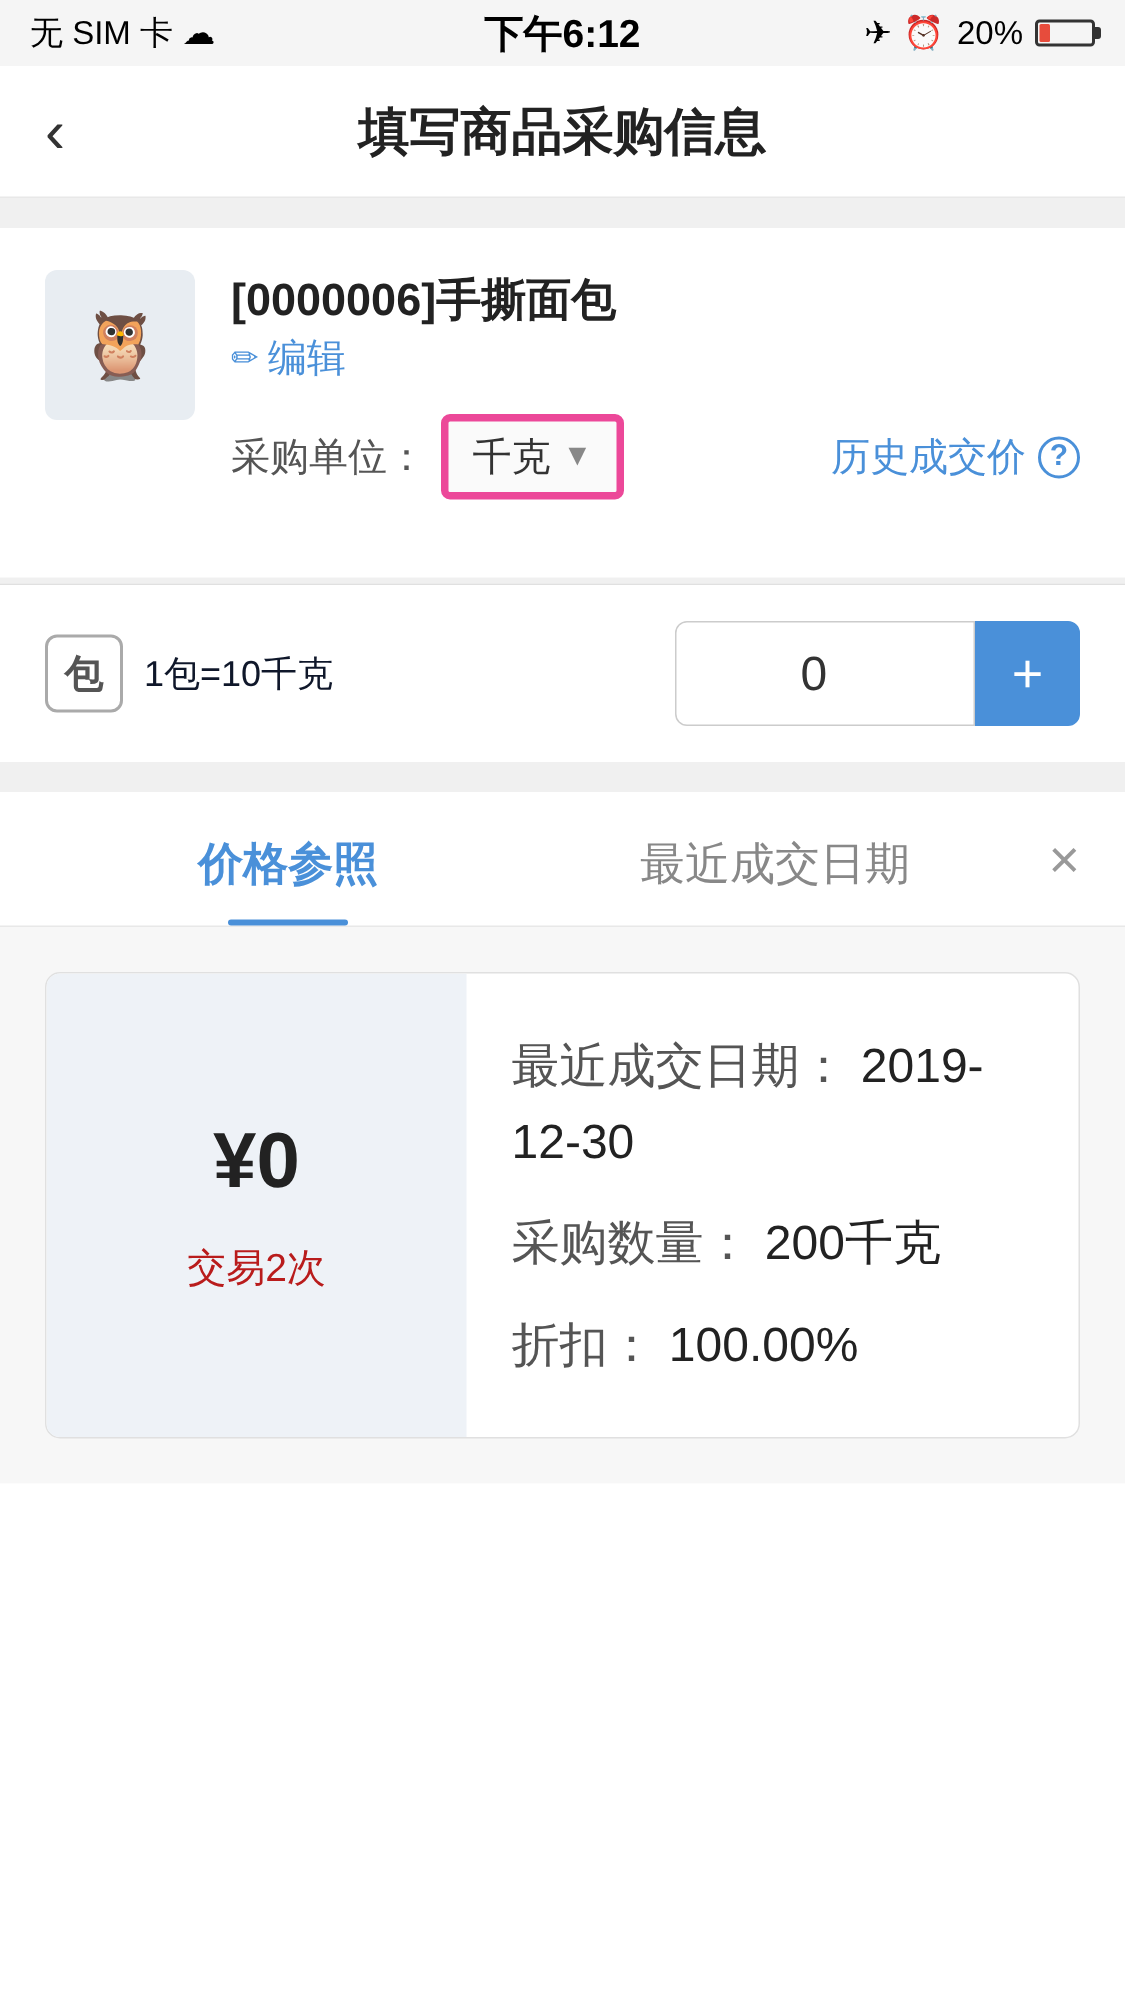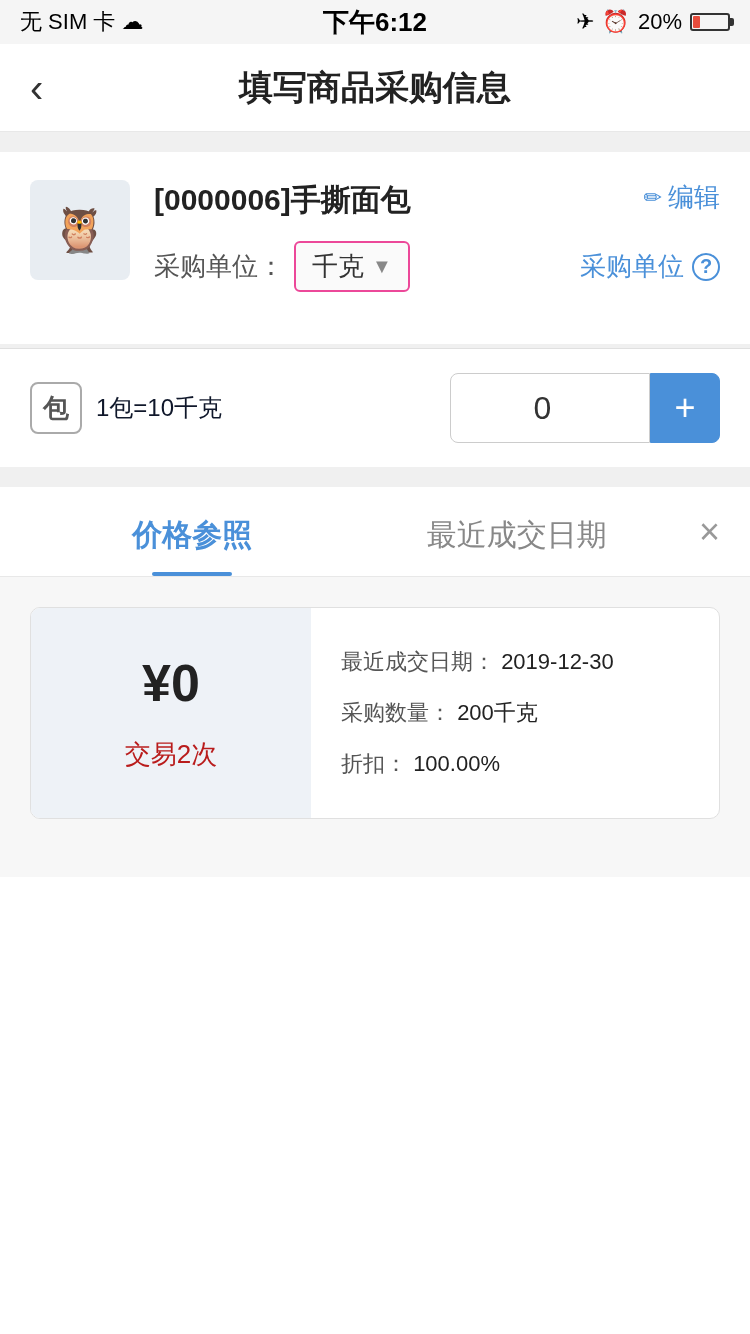--- a/index.html
+++ b/index.html
@@ -126,20 +126,21 @@
       font-size: 44px;
       color: #8899aa;
     }
     .product-info {
       flex: 1;
     }
     .product-name-row {
       display: flex;
       justify-content: space-between;
       align-items: flex-start;
+      flex-direction: column;
     }
     .product-name {
       font-size: 30px;
       font-weight: 600;
       color: #222;
       flex: 1;
     }
     .edit-btn {
       font-size: 26px;
       color: #4a90d9;
@@ -159,21 +160,21 @@
       margin-top: 20px;
     }
     .unit-label {
       font-size: 26px;
       color: #555;
       display: flex;
       align-items: center;
       gap: 10px;
     }
     .unit-select {
-      border: 2px solid #ec4899;
+      border: 5px solid #ec4899;
       border-radius: 6px;
       padding: 6px 16px;
       font-size: 26px;
       color: #333;
       background: #fafafa;
       display: flex;
       align-items: center;
       gap: 8px;
       cursor: pointer;
     }
@@ -342,21 +343,21 @@
     }
     .price-card-right {
       flex: 1;
       padding: 36px 30px;
       display: flex;
       flex-direction: column;
       justify-content: center;
       gap: 16px;
     }
     .price-detail-row {
-      font-size: 22px;
+      font-size: 32px;
       color: #444;
       line-height: 1.6;
     }
     .price-detail-label {
       color: #555;
     }
     .price-detail-value {
       color: #222;
     }
 
@@ -408,21 +409,21 @@
       </div>
       <div class="product-unit-row">
         <div class="unit-label">
           <span>采购单位：</span>
           <div class="unit-select">
             <span>千克</span>
             <span class="unit-dropdown-arrow">▼</span>
           </div>
         </div>
         <div class="price-ref">
-          <span>采购单位</span>
+          <span>历史成交价</span>
           <div class="price-ref-icon">?</div>
         </div>
       </div>
     </div>
   </div>
 </div>
 
 <div class="quantity-row">
   <div class="quantity-unit-info">
     <div class="unit-badge">包</div>

